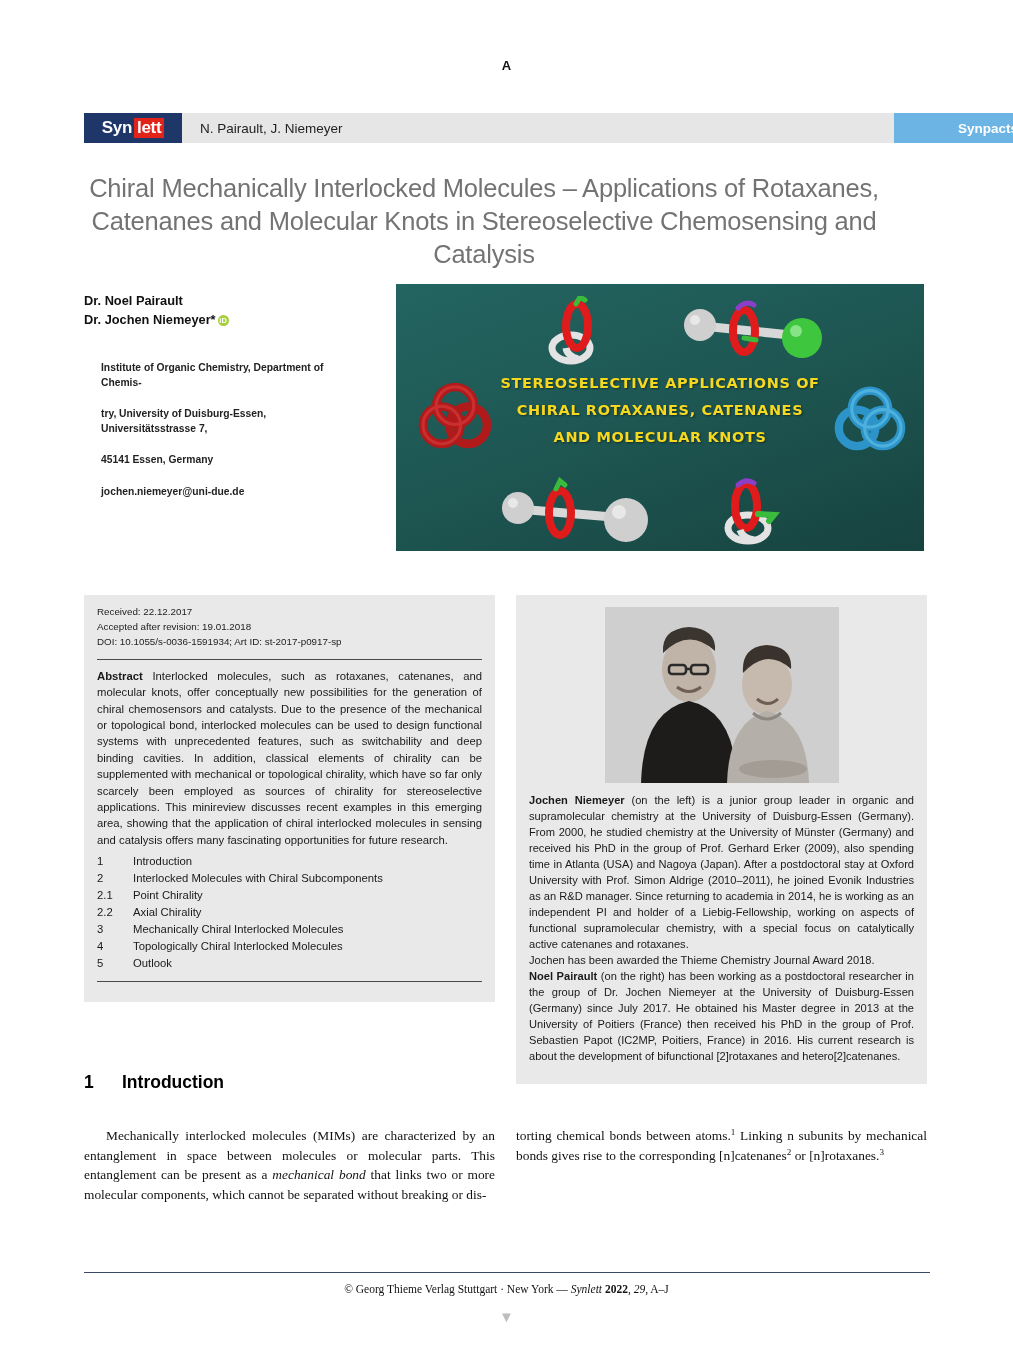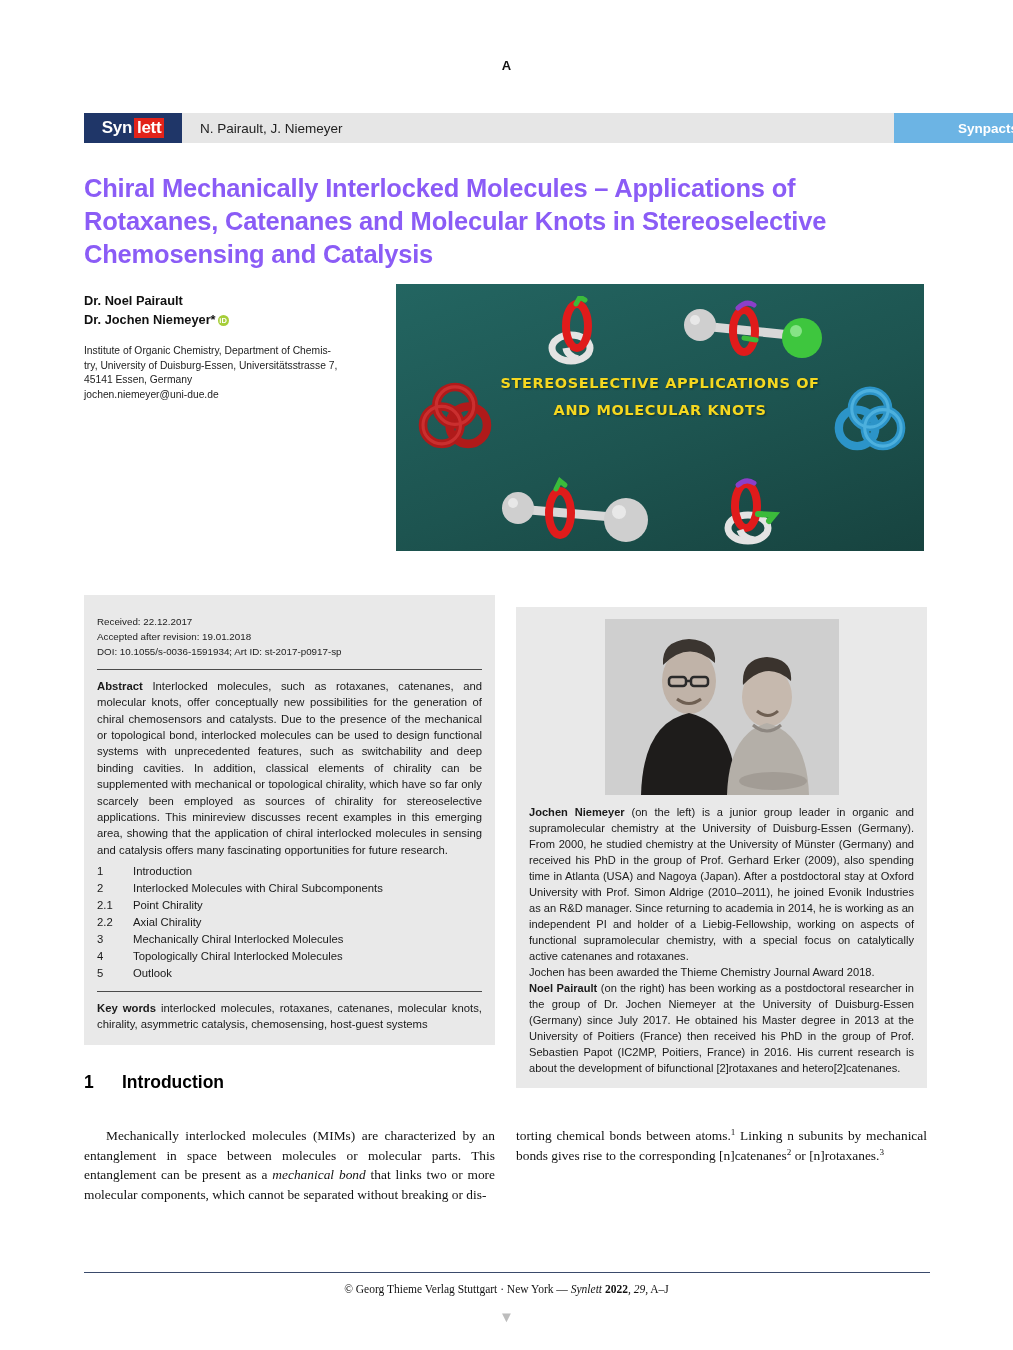--- a/index.html
+++ b/index.html
@@ -35,40 +35,41 @@
   }
   .runhead-tag{
     width:138px; background:#6cb4e4; color:#fff; font-weight:bold;
     font-size:13.5px; display:flex; align-items:center; justify-content:flex-end;
     padding-right:14px;
   }
 
   
   .title{
     position:absolute; left:84px; top:172px; width:800px;
-    font-size:25.5px; font-weight:bold; line-height:1.30; color:#8b5cf6;
+    font-size:25.5px; font-weight:normal; line-height:1.30; color:#737373;
     letter-spacing:-0.2px;
+    text-align:center;
   }
 
   
   .authors{
     position:absolute; left:84px; top:292px; width:280px;
   }
   .author-line{ font-size:12.8px; font-weight:bold; line-height:1.45; color:#111; }
   .orcid{
     display:inline-block; width:11px; height:11px; border-radius:50%;
     background:#a6ce39; color:#fff; font-size:7.5px; font-weight:bold;
     text-align:center; line-height:11px; vertical-align:1px; margin-left:2px;
     font-family:"Liberation Sans",sans-serif;
   }
   .affil{
     position:absolute; left:84px; top:344px; width:262px;
     font-size:10.3px; line-height:1.42; color:#222;
   }
-  .affil div{ margin:0; }
+  .affil div{ margin:17px;font-weight:bold; }
 
   
   .goa{
     position:absolute; left:396px; top:284px; width:528px; height:267px;
     background:#1f5c58;
     background:linear-gradient(160deg,#236561 0%,#1d5450 55%,#17433f 100%);
     overflow:hidden;
   }
   .goa-text{
     position:absolute; left:0; top:86px; width:100%;
@@ -76,39 +77,39 @@
     font-size:14.5px; line-height:1.85; letter-spacing:.6px;
     font-family:"DejaVu Sans", sans-serif;
     text-shadow:1px 1px 2px rgba(0,0,0,.45);
   }
   .goa-text div{ white-space:nowrap; }
   .knot-svg{ position:absolute; }
 
   
   .leftpanel{
     position:absolute; left:84px; top:595px; width:411px;
-    background:#e9e9e9; padding:20px 13px 12px 13px;
+    background:#e9e9e9; padding:10px 13px 12px 13px;
   }
   .meta{ font-size:9.8px; line-height:1.52; color:#222; }
   .rule{ border:0; border-top:1px solid #4a4a4a; margin:9px 0 8px 0; }
   .abstract{
     font-size:11.3px; line-height:1.455; text-align:justify; color:#1a1a1a;
   }
   .abstract b{ font-weight:bold; }
   .toc{ margin-top:5px; font-size:11.3px; line-height:1.50; color:#1a1a1a; }
   .toc-row{ display:flex; }
   .toc-num{ width:36px; flex:none; }
   .keywords{
     font-size:11.3px; line-height:1.45; text-align:justify; color:#1a1a1a;
   }
 
   
   .rightpanel{
     position:absolute; left:516px; top:595px; width:411px;
-    background:#e9e9e9; padding:10px 13px 12px 13px;margin-top:12px;
+    background:#e9e9e9; padding:10px 13px 20px 13px;
   }
   .photo{
     width:234px; height:176px; margin:2px auto 9px auto;
     background:#b9b9b9; position:relative; overflow:hidden;
   }
   .bio{ font-size:11.1px; line-height:1.445; text-align:justify; color:#1a1a1a; }
   .bio b{ font-weight:bold; }
 
   
   .sec-head{
@@ -237,20 +238,21 @@
       <ellipse cx="30" cy="56" rx="20" ry="13" fill="none" stroke="#e3e3e3" stroke-width="7"></ellipse>
       <ellipse cx="28" cy="34" rx="11" ry="22" fill="none" stroke="#e01b1b" stroke-width="8"></ellipse>
       <path d="M20 13 q8 -7 16 -2" fill="none" stroke="#8b3fc9" stroke-width="5" stroke-linecap="round"></path>
       <path d="M40 42 l16 1 l-5 6" fill="none" stroke="#3bbb3b" stroke-width="6" stroke-linecap="round"></path>
       <path d="M22 58 a20 13 0 0 0 14 10" fill="none" stroke="#e3e3e3" stroke-width="7"></path>
     </svg>
   </div>
 
   <div class="goa-text">
     <div>STEREOSELECTIVE APPLICATIONS OF</div>
+    <div>CHIRAL ROTAXANES, CATENANES</div>
     <div>AND MOLECULAR KNOTS</div>
   </div>
 </div>
 
 <div class="leftpanel">
   <div class="meta">
     <div>Received: 22.12.2017</div>
     <div>Accepted after revision: 19.01.2018</div>
     <div>DOI: 10.1055/s-0036-1591934; Art ID: st-2017-p0917-sp</div>
   </div>
@@ -280,21 +282,20 @@
     <div class="toc-row">
         <span class="toc-num">4</span>
         <span>Topologically Chiral Interlocked Molecules</span>
       </div>
     <div class="toc-row">
         <span class="toc-num">5</span>
         <span>Outlook</span>
       </div>
   </div>
   <hr class="rule">
-  <div class="keywords"><b>Key words</b><span> interlocked molecules, rotaxanes, catenanes, molecular knots, chirality, asymmetric catalysis, chemosensing, host-guest systems</span></div>
 </div>
 
 <div class="rightpanel">
   <div class="photo">
     <svg width="234" height="176" viewBox="0 0 234 176">
       <rect width="234" height="176" fill="#c9c9c9"></rect>
       <rect x="0" y="0" width="234" height="176" fill="#cfcfcf"></rect>
 
       <ellipse cx="84" cy="62" rx="27" ry="33" fill="#c0b3a8"></ellipse>
       <path d="M58 46 q26 -26 52 -2 q2 -22 -26 -24 q-28 2 -26 26 z" fill="#3b3530"></path>

